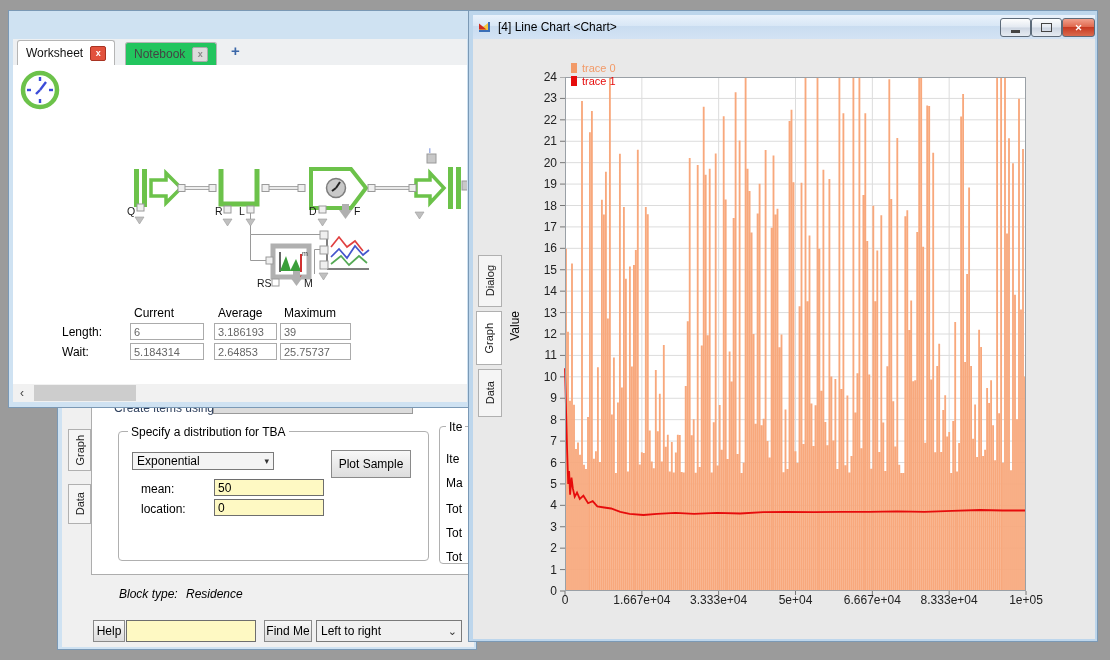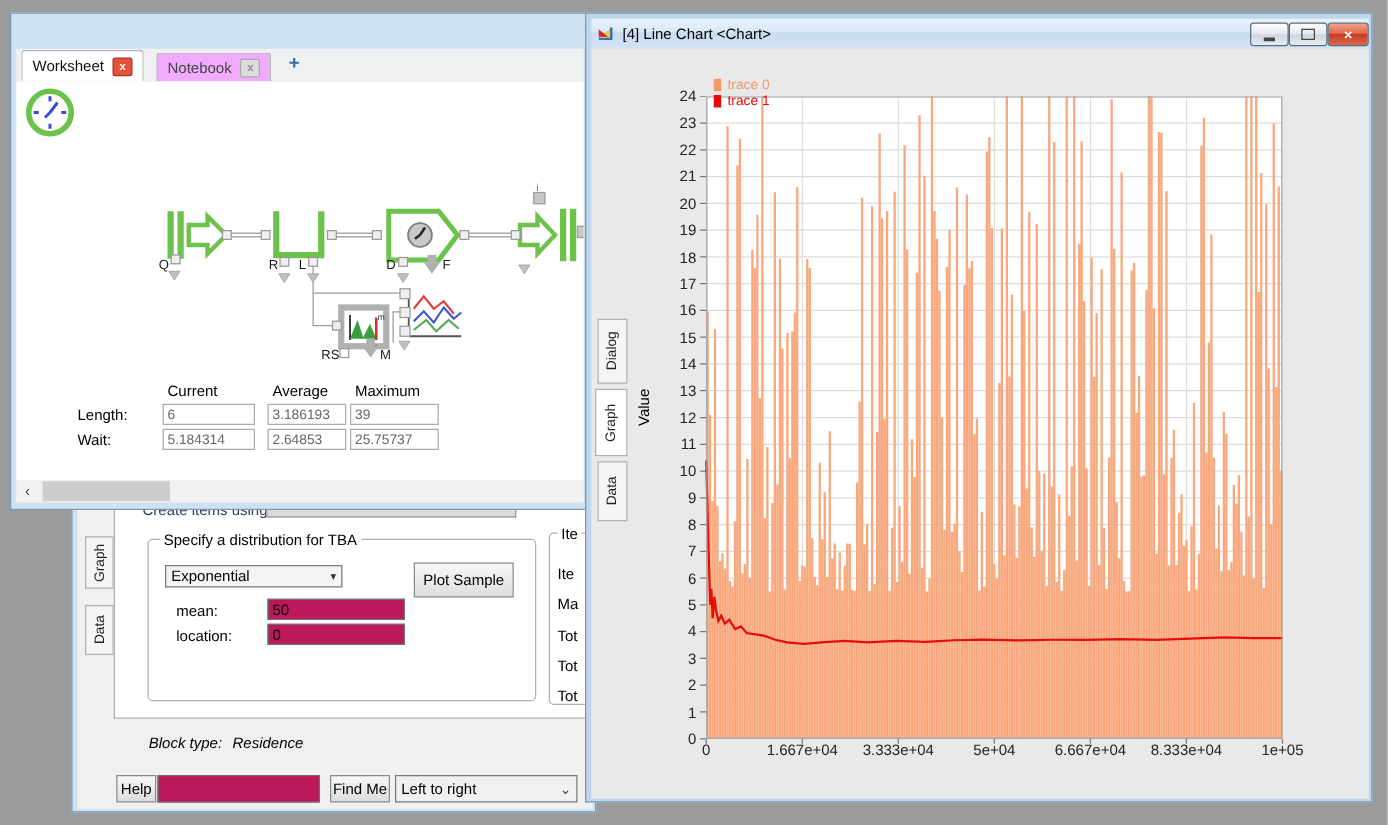--- a/index.html
+++ b/index.html
@@ -12,21 +12,21 @@
             background:linear-gradient(#eaf2fb,#d8e7f6 45%,#c9dcf0 46%,#d3e3f4);}
   .title-text{margin-left:6px;font-size:12px;color:#000;white-space:nowrap;}
   .tbtn{position:absolute;height:17px;border:1px solid #5d6b7a;border-radius:3px;
         background:linear-gradient(#fdfdfd,#e3e9f1 48%,#cdd6e2 52%,#e6ebf2);
         display:flex;align-items:center;justify-content:center;font-size:9px;color:#333;}
   .tbtn-close{background:linear-gradient(#f2a08c,#e06a50 45%,#c83a22 50%,#d96a4e);color:#fff;font-weight:bold;}
   .glyph-min{width:9px;height:3px;background:#444;margin-top:8px;}
   .glyph-max{width:9px;height:7px;border:1px solid #444;}
   .tabbar{position:absolute;left:4px;top:28px;height:26px;background:#eef0f2;border-bottom:1px solid #c9c9c9;}
   .tab{position:absolute;box-sizing:border-box;display:flex;align-items:center;gap:7px;
-       padding:0 8px;border:1px solid #b5b5b5;border-bottom:none;border-radius:3px 3px 0 0;background:#f0abfc;}
+       padding:0 8px;border:1px solid #b5b5b5;border-bottom:none;border-radius:3px 3px 0 0;background:#22c55e;}
   .tab.active{background:#fff;height:25px;}
   .tab-close{width:14px;height:13px;border-radius:2px;display:flex;align-items:center;justify-content:center;
              font-size:9px;font-weight:bold;line-height:1;}
   .tab-close.red{background:#e2523d;border:1px solid #a83322;color:#fff;}
   .tab-close.gray{background:#dcdcdc;border:1px solid #aaa;color:#8a8a8a;}
   .content-white{position:absolute;background:#fff;}
   .stats-hdr,.stats-lbl{position:absolute;font-size:12px;color:#000;}
   .stats-input{position:absolute;box-sizing:border-box;height:17px;border:1px solid #ababab;background:#fff;
                font-family:"Liberation Sans",sans-serif;font-size:11px;color:#666;padding:1px 3px;}
   .scrollbar{position:absolute;background:#f1f1f1;}
@@ -34,21 +34,21 @@
           color:#444;font-size:12px;}
   .sb-thumb{position:absolute;background:#cdcdcd;}
   .dlg-bg{position:absolute;background:#f0f0f0;}
   .vtab{position:absolute;box-sizing:border-box;background:#f5f5f5;border:1px solid #b0b0b0;
         display:flex;align-items:center;justify-content:center;font-size:11px;color:#222;}
   .vtab span{writing-mode:vertical-rl;transform:rotate(180deg);}
   .vtab.active{background:#fff;}
   .groupbox{position:absolute;box-sizing:border-box;border:1px solid #b0b0b0;border-radius:4px;}
   .group-title{position:absolute;background:#fff;padding:0 3px;font-size:12px;color:#000;white-space:nowrap;}
   .fld-label{position:absolute;font-size:12px;color:#000;white-space:nowrap;}
-  .txt-input{position:absolute;box-sizing:border-box;border:1px solid #6e6e6e;background:#be185d;
+  .txt-input{position:absolute;box-sizing:border-box;border:1px solid #6e6e6e;background:#fef9c3;
              font-family:"Liberation Sans",sans-serif;font-size:12px;color:#000;padding:1px 3px;}
   .btn{position:absolute;box-sizing:border-box;border:1px solid #8a8a8a;background:linear-gradient(#f8f8f8,#dddddd);
        display:flex;align-items:center;justify-content:center;font-size:12px;color:#000;}
   .combo{position:absolute;box-sizing:border-box;border:1px solid #7a7a7a;background:#f4f4f4;
          display:flex;align-items:center;font-size:12px;color:#000;padding:0 4px;}
   .combo .arrow{margin-left:auto;font-size:9px;color:#333;}
   .chart-content{position:absolute;background:#e9e9e9;}
   .ytick{position:absolute;width:52px;text-align:right;font-size:12px;color:#222;right:auto;}
   .xtick{position:absolute;width:90px;text-align:center;font-size:12px;color:#222;}
   .axis-label{position:absolute;font-size:12px;color:#000;}

